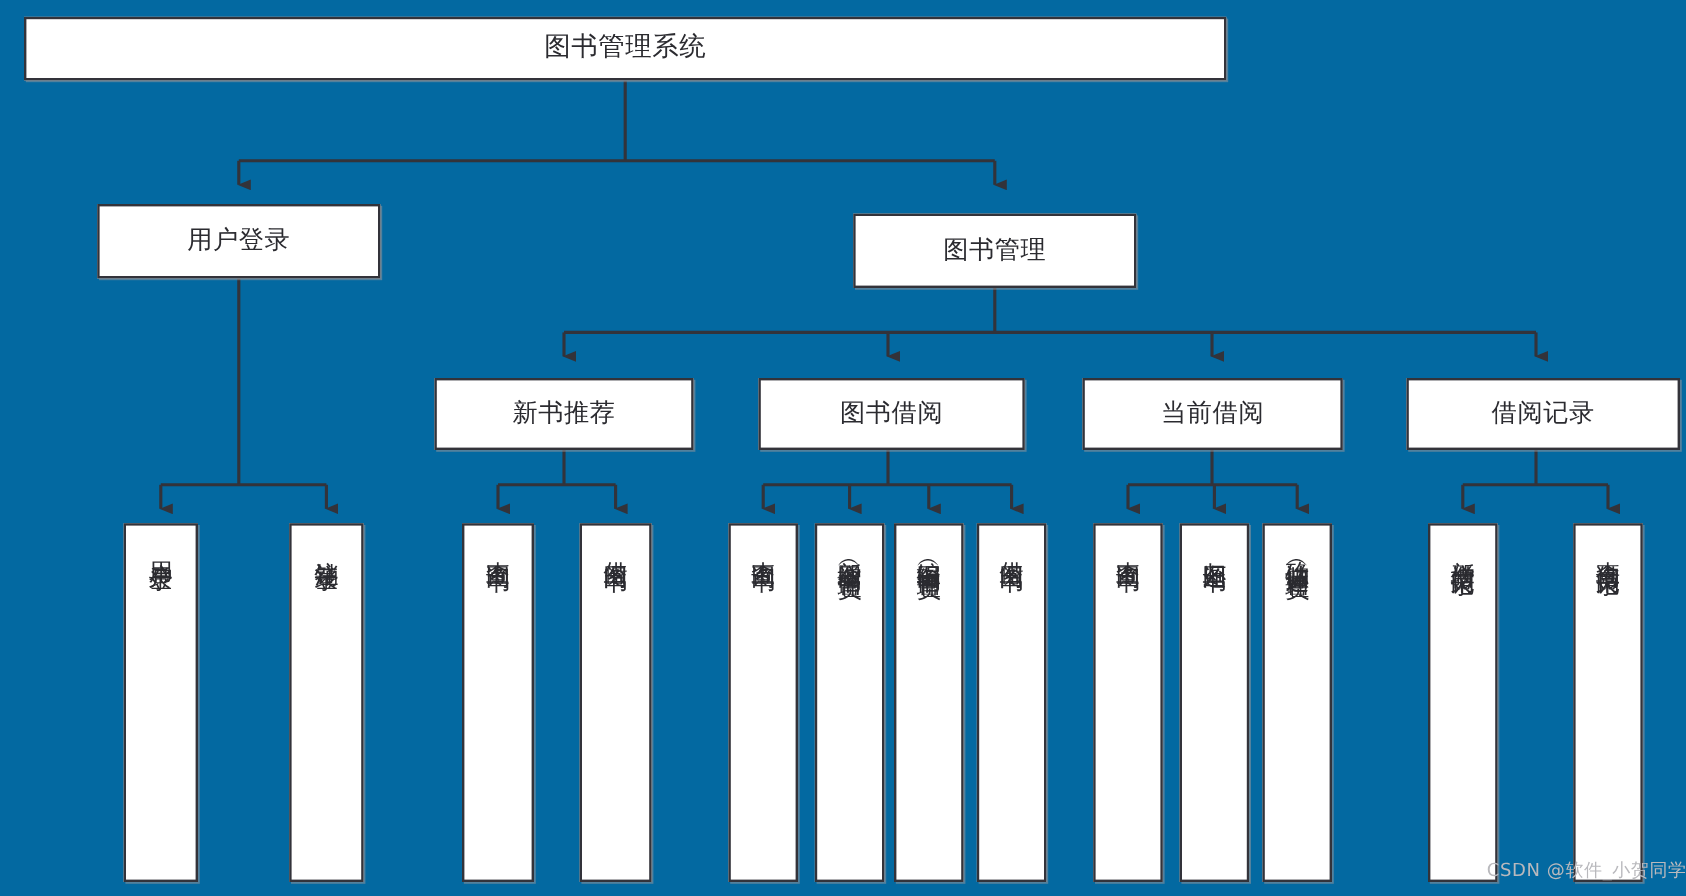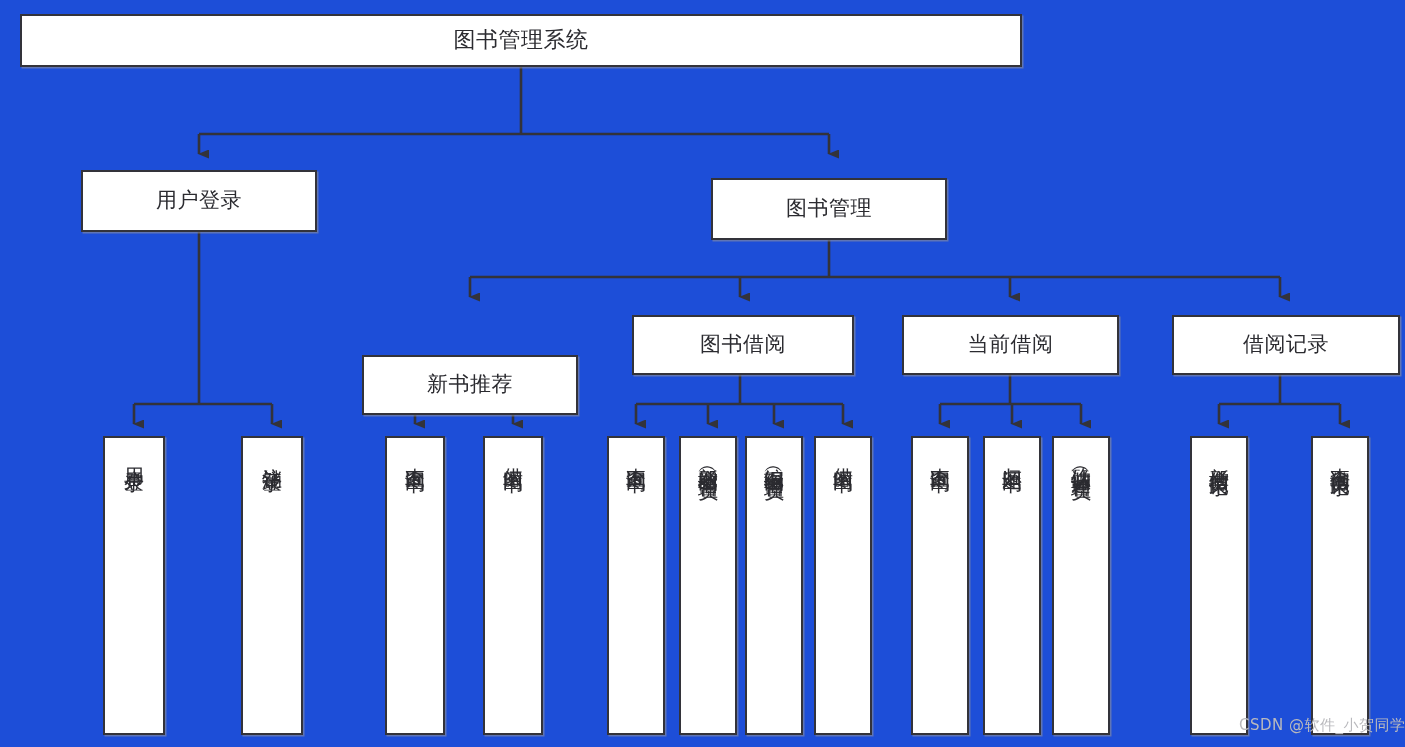--- a/index.html
+++ b/index.html
@@ -8,21 +8,21 @@
     padding: 0;
     background: #ffffff;
   }
   body {
     font-family: "DejaVu Sans", "Liberation Sans", sans-serif;
   }
   #diagram-root {
     position: relative;
     width: 1405px;
     height: 747px;
-    background: #1d4ed8;
+    background: #0369a1;
     overflow: hidden;
   }
   #edge-layer {
     position: absolute;
     left: 0;
     top: 0;
     width: 1405px;
     height: 747px;
     pointer-events: none;
   }
@@ -125,21 +125,21 @@
   <div id="nodes-layer">
       <div class="node horizontal root" style="left: 20px; top: 14px; width: 1002px; height: 53px;">
         <span class="node-label">图书管理系统</span>
       </div>
       <div class="node horizontal" style="left: 81px; top: 170px; width: 236px; height: 62px;">
         <span class="node-label">用户登录</span>
       </div>
       <div class="node horizontal" style="left: 711px; top: 178px; width: 236px; height: 62px;">
         <span class="node-label">图书管理</span>
       </div>
-      <div class="node horizontal" style="left: 362px; top: 315px; width: 216px; height: 60px; margin-top: 40px;">
+      <div class="node horizontal" style="left: 362px; top: 315px; width: 216px; height: 60px;">
         <span class="node-label">新书推荐</span>
       </div>
       <div class="node horizontal" style="left: 632px; top: 315px; width: 222px; height: 60px;">
         <span class="node-label">图书借阅</span>
       </div>
       <div class="node horizontal" style="left: 902px; top: 315px; width: 217px; height: 60px;">
         <span class="node-label">当前借阅</span>
       </div>
       <div class="node horizontal" style="left: 1172px; top: 315px; width: 228px; height: 60px;">
         <span class="node-label">借阅记录</span>

